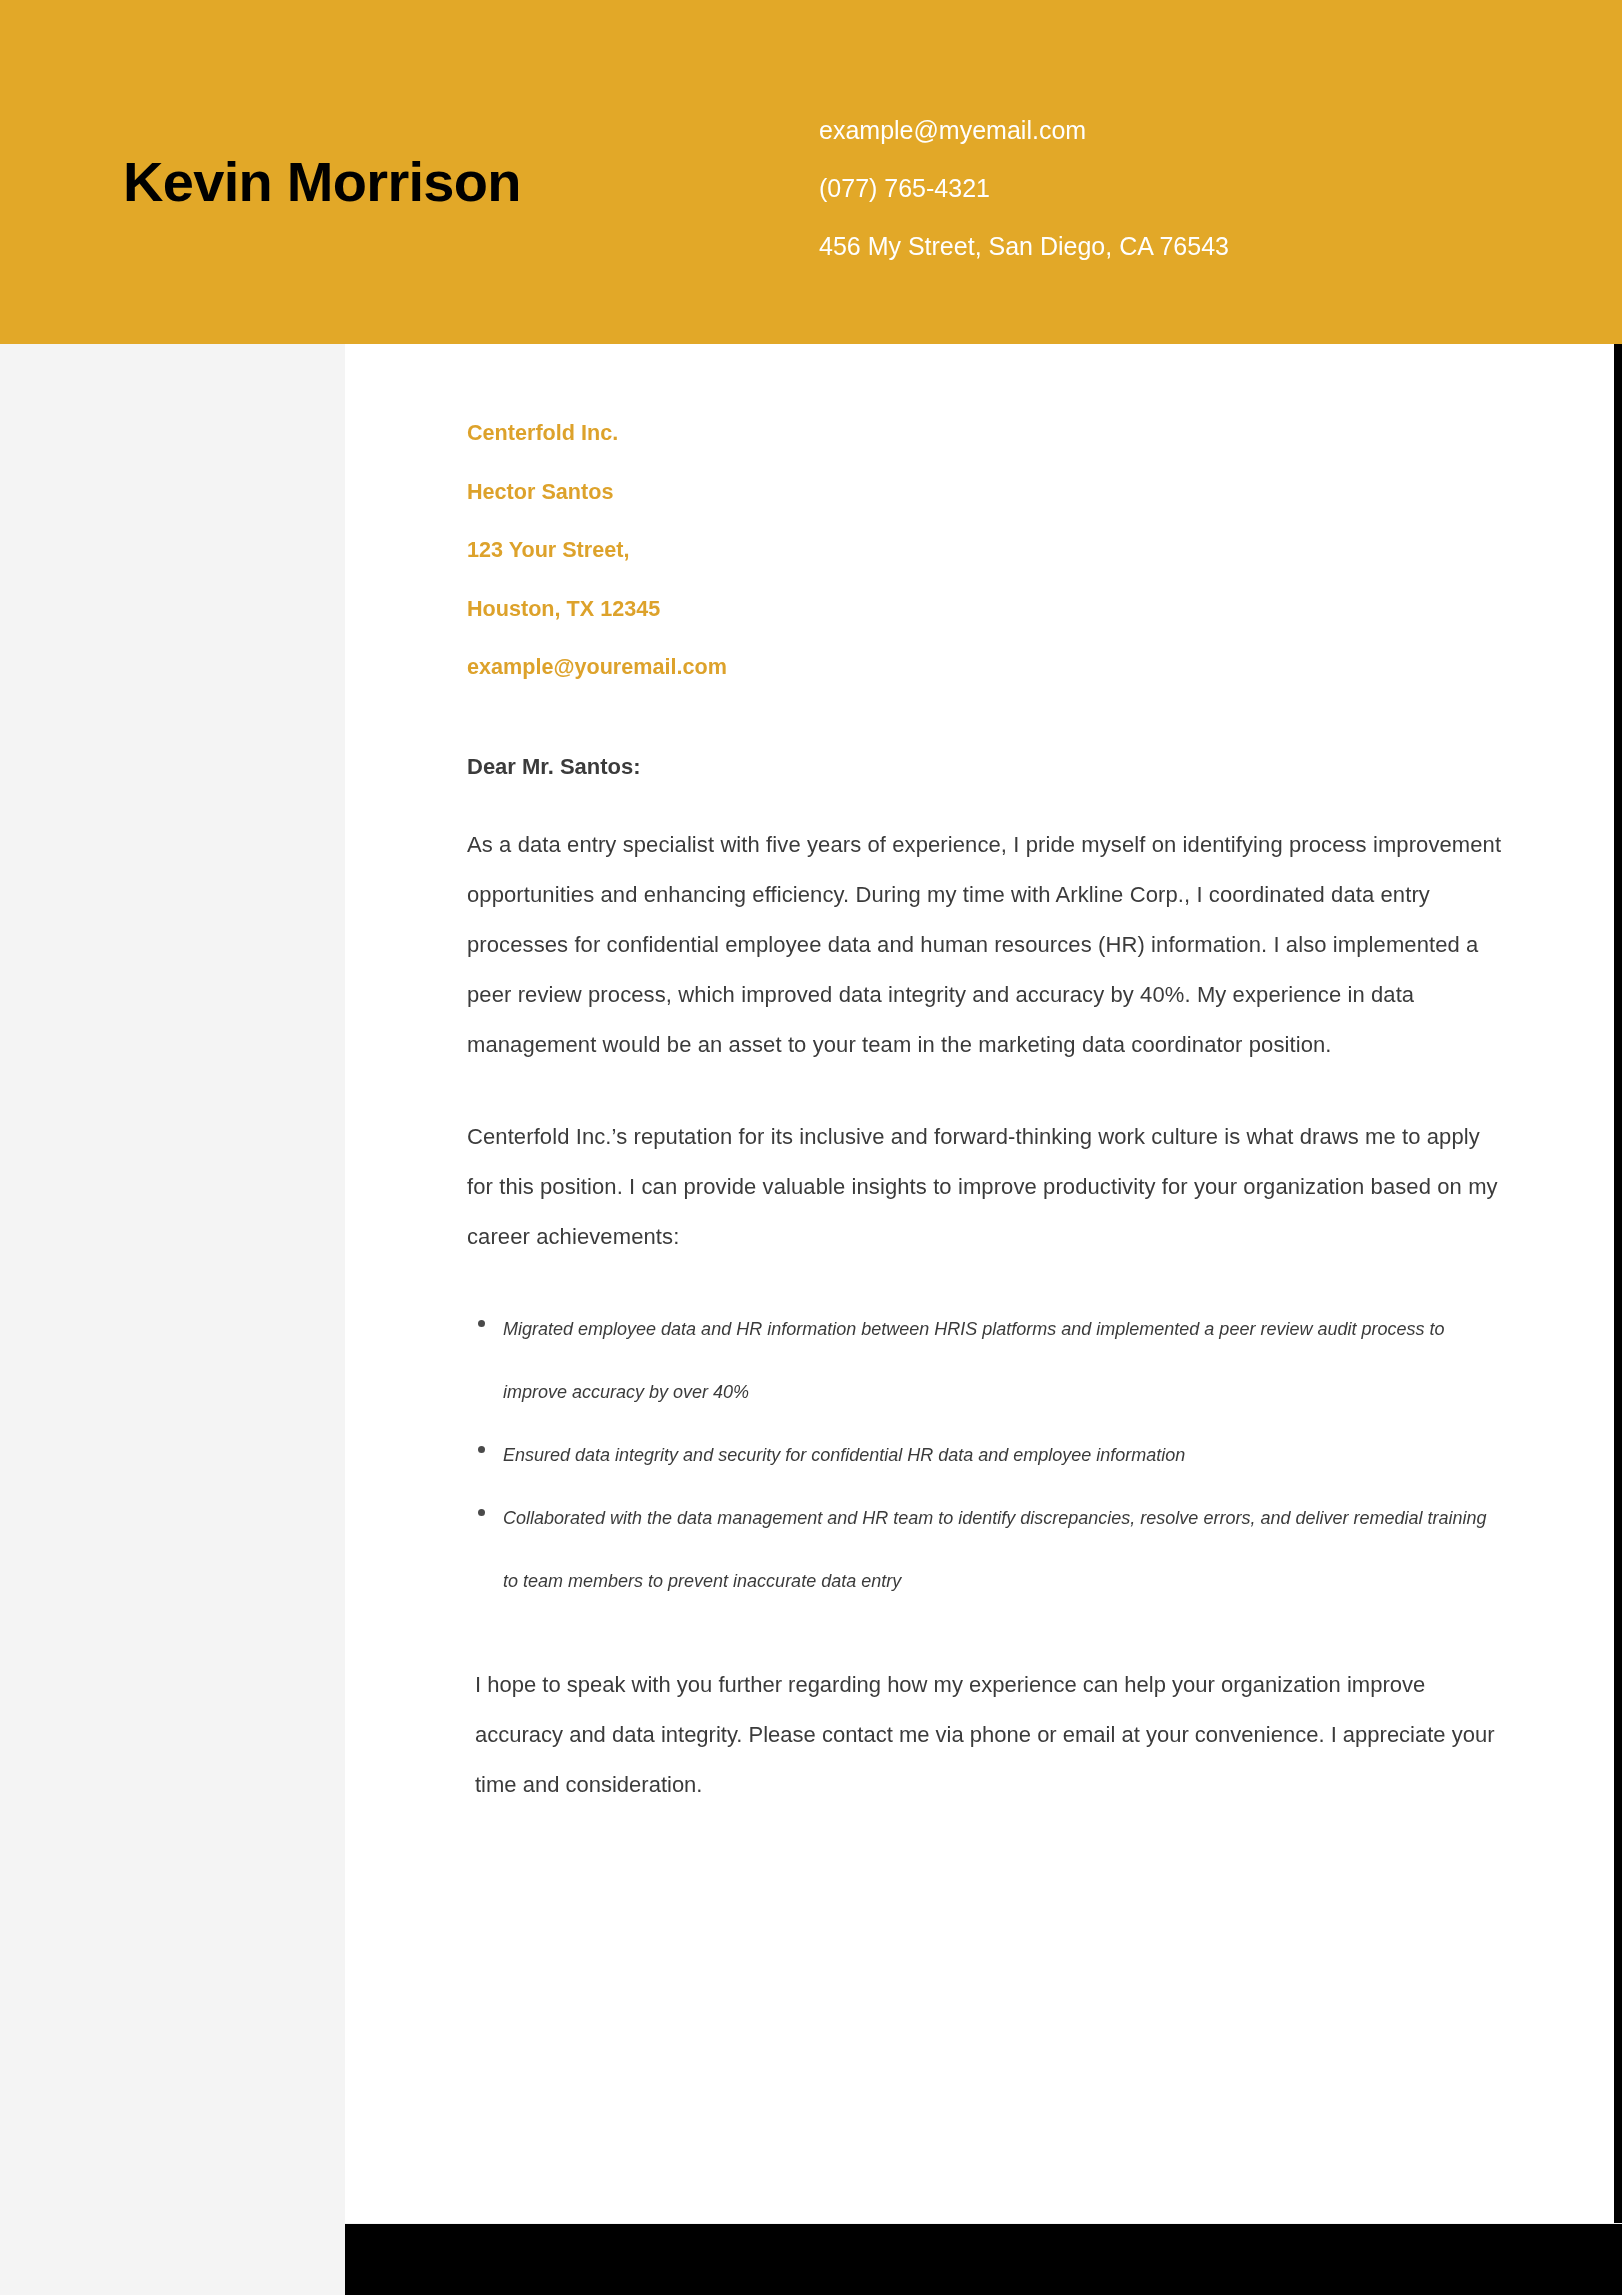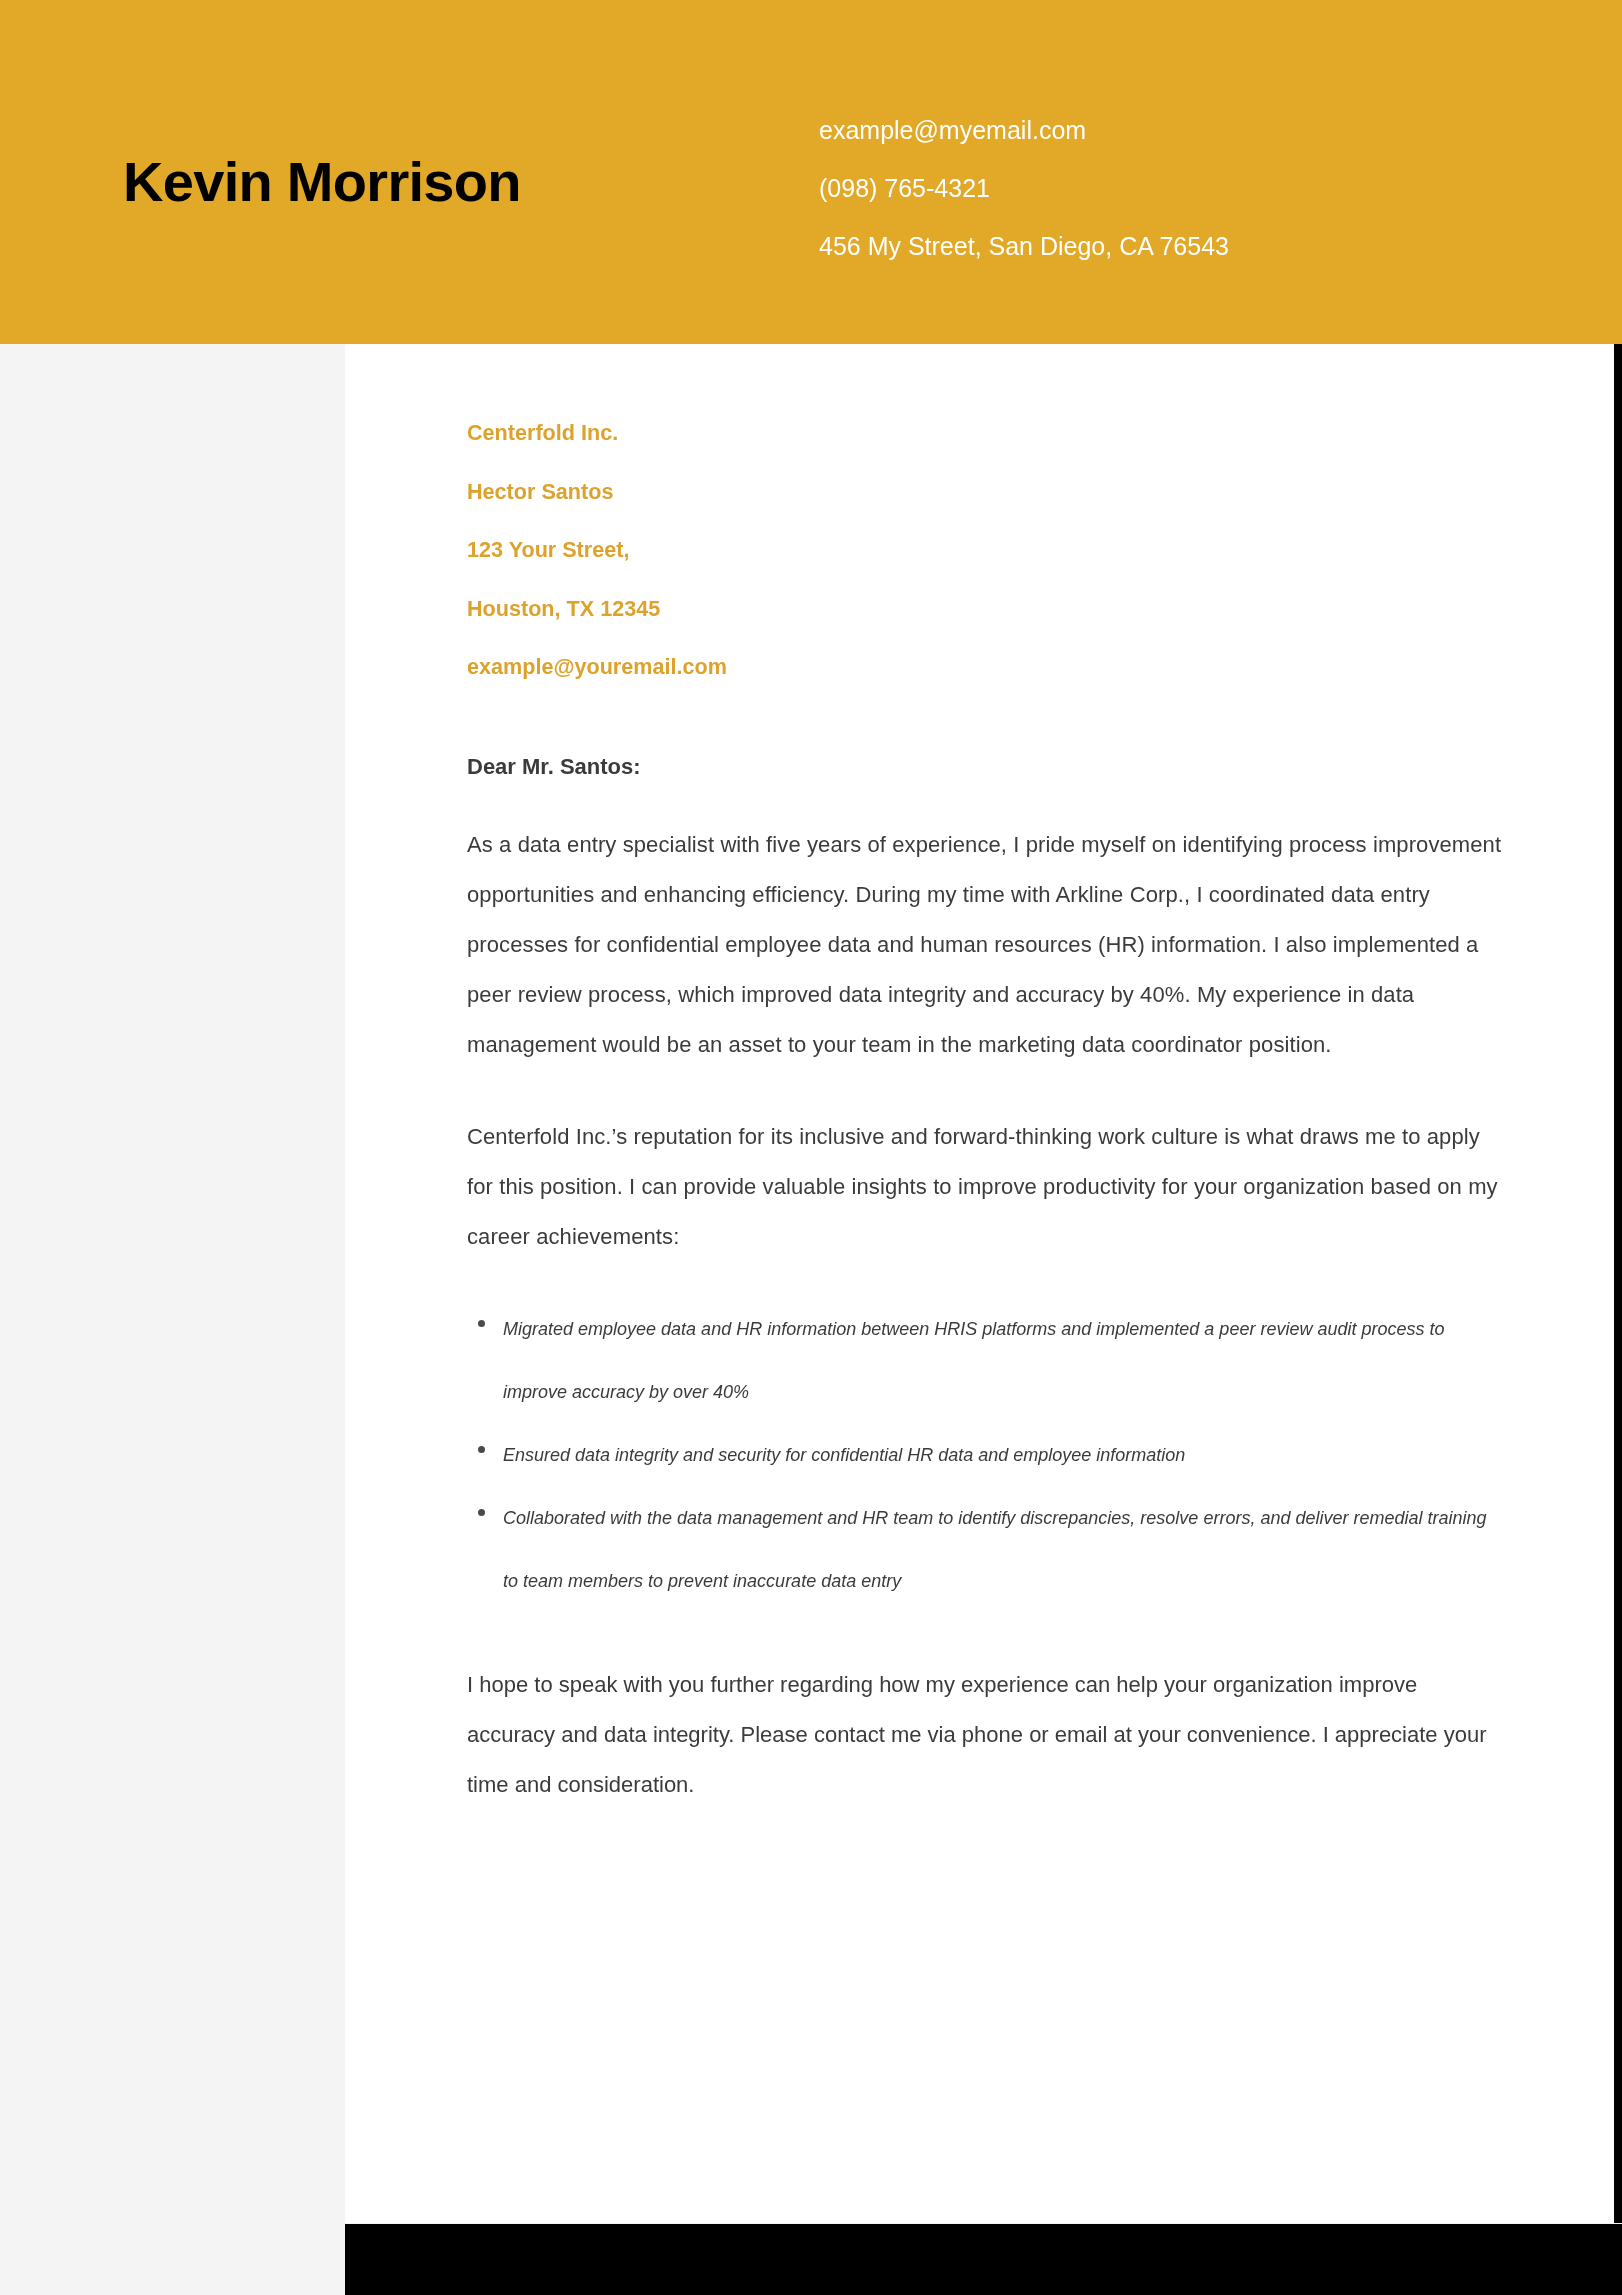--- a/index.html
+++ b/index.html
@@ -163,38 +163,38 @@
     position: absolute;
     left: 10.5px;
     top: 21.6px;
     width: 7.8px;
     height: 7.8px;
     border-radius: 50%;
     background: #4a4a4a;
   }
 
   .closing-par {
-    margin: 47px 0 0 0;
+    margin: 47px 0 0 8px;
     color: #3b3b3b;
     font-size: 22px;
     font-weight: 400;
     line-height: 50px;
   }
 </style>
 </head>
 <body>
 
 <div class="page">
 
   <div class="header">
     <div class="header-name">Kevin Morrison</div>
 
     <div class="header-contact">
       <span class="cline">example@myemail.com</span>
-      <span class="cline">(098) 765-4321</span>
+      <span class="cline">(077) 765-4321</span>
       <span class="cline">456 My Street, San Diego, CA 76543</span>
     </div>
   </div>
 
   <div class="gutter-left"></div>
 
   <div class="sheet">
     <div class="letter">
 
       <div class="recipient">

